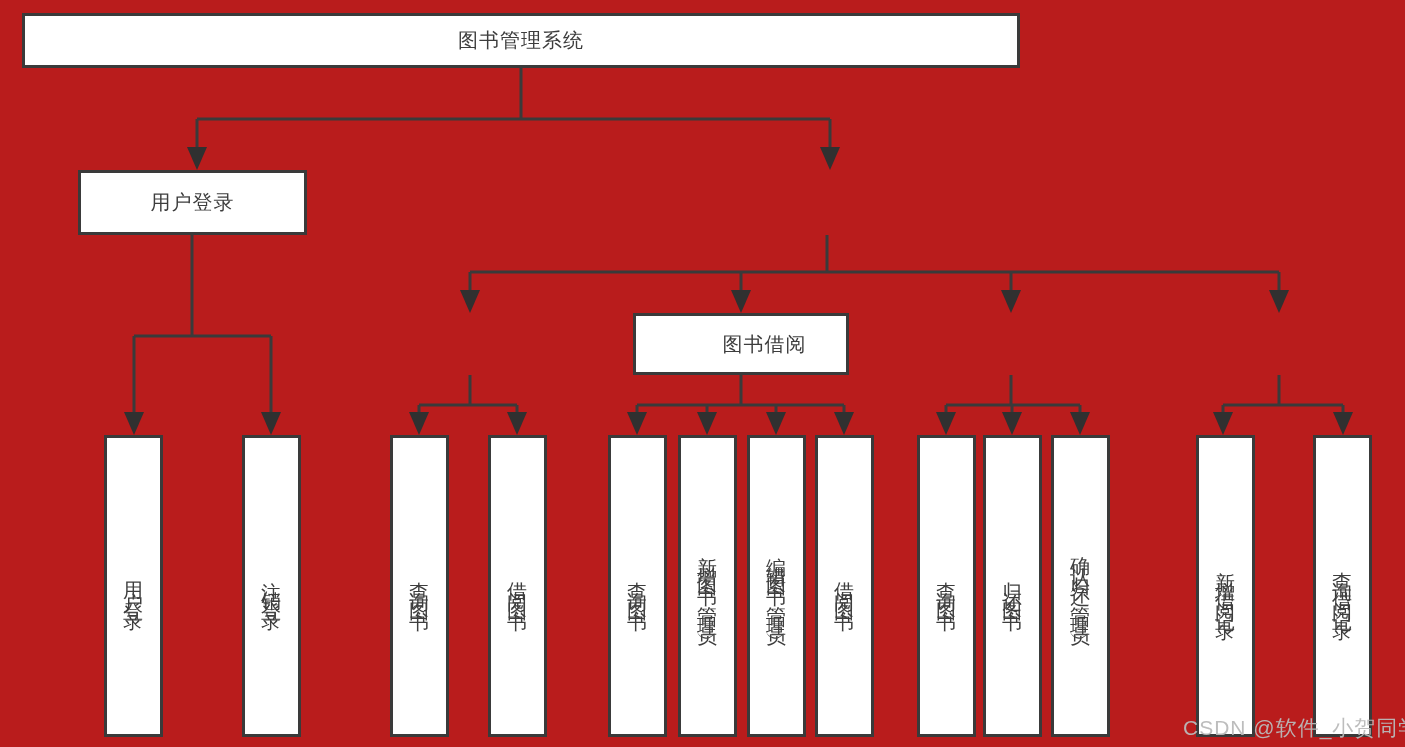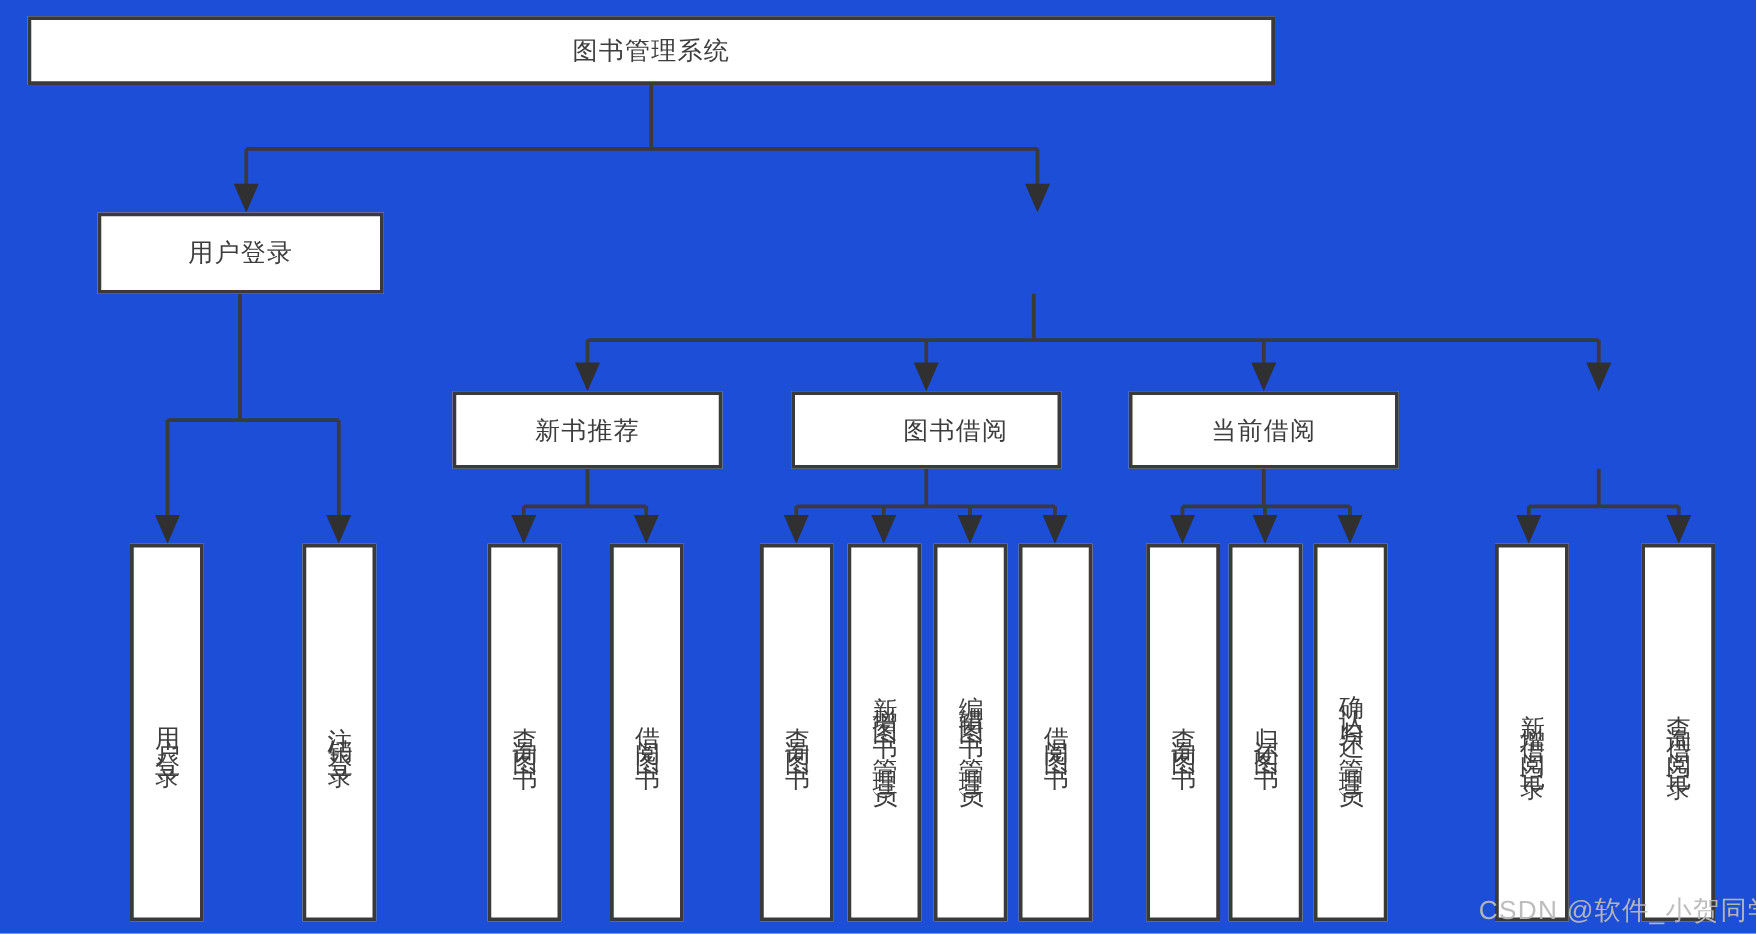--- a/index.html
+++ b/index.html
@@ -5,21 +5,21 @@
   html, body {
     margin: 0;
     padding: 0;
     background: #ffffff;
     font-family: "Liberation Sans", "DejaVu Sans", sans-serif;
   }
   .stage {
     position: relative;
     width: 1405px;
     height: 747px;
-    background: #1d4ed8;
+    background: #b91c1c;
     overflow: hidden;
   }
   .connectors {
     position: absolute;
     left: 0; top: 0;
     width: 1405px;
     height: 747px;
     z-index: 1;
   }
   .node {
@@ -133,23 +133,21 @@
       <polygon points="1070,412 1090,412 1080,435"></polygon>
       <polygon points="1213,412 1233,412 1223,435"></polygon>
       <polygon points="1333,412 1353,412 1343,435"></polygon>
     </g>
   </svg>
 
   <div class="node n-root">图书管理系统</div>
 
   <div class="node n-l2a">用户登录</div>
 
-  <div class="node n-l3a">新书推荐</div>
   <div class="node n-l3b">图书借阅</div>
-  <div class="node n-l3c">当前借阅</div>
 
   <div class="vnode v-a1">
     <span>用户登录</span>
   </div>
   <div class="vnode v-a2">
     <span>注销登录</span>
   </div>
 
   <div class="vnode v-b1">
     <span>查询图书</span>

